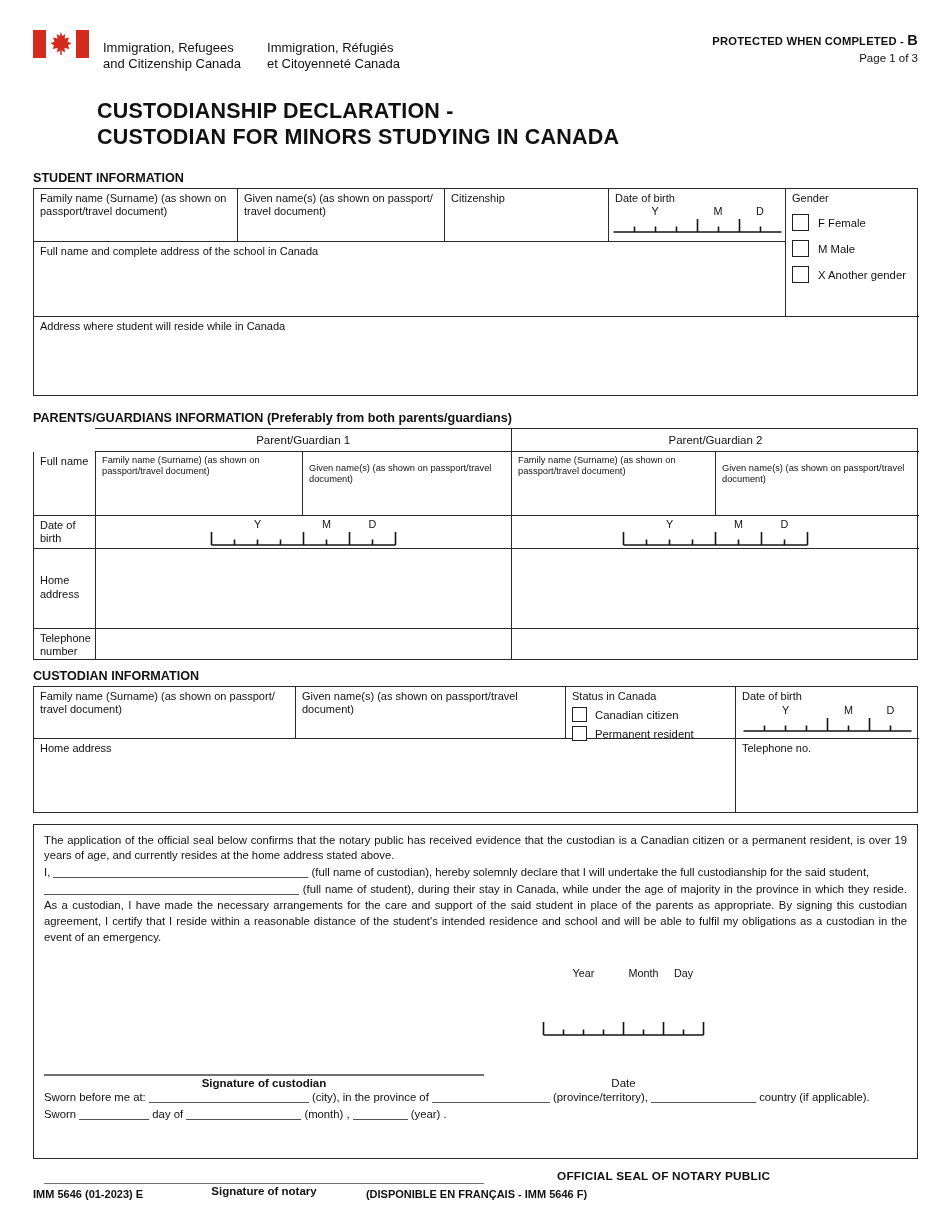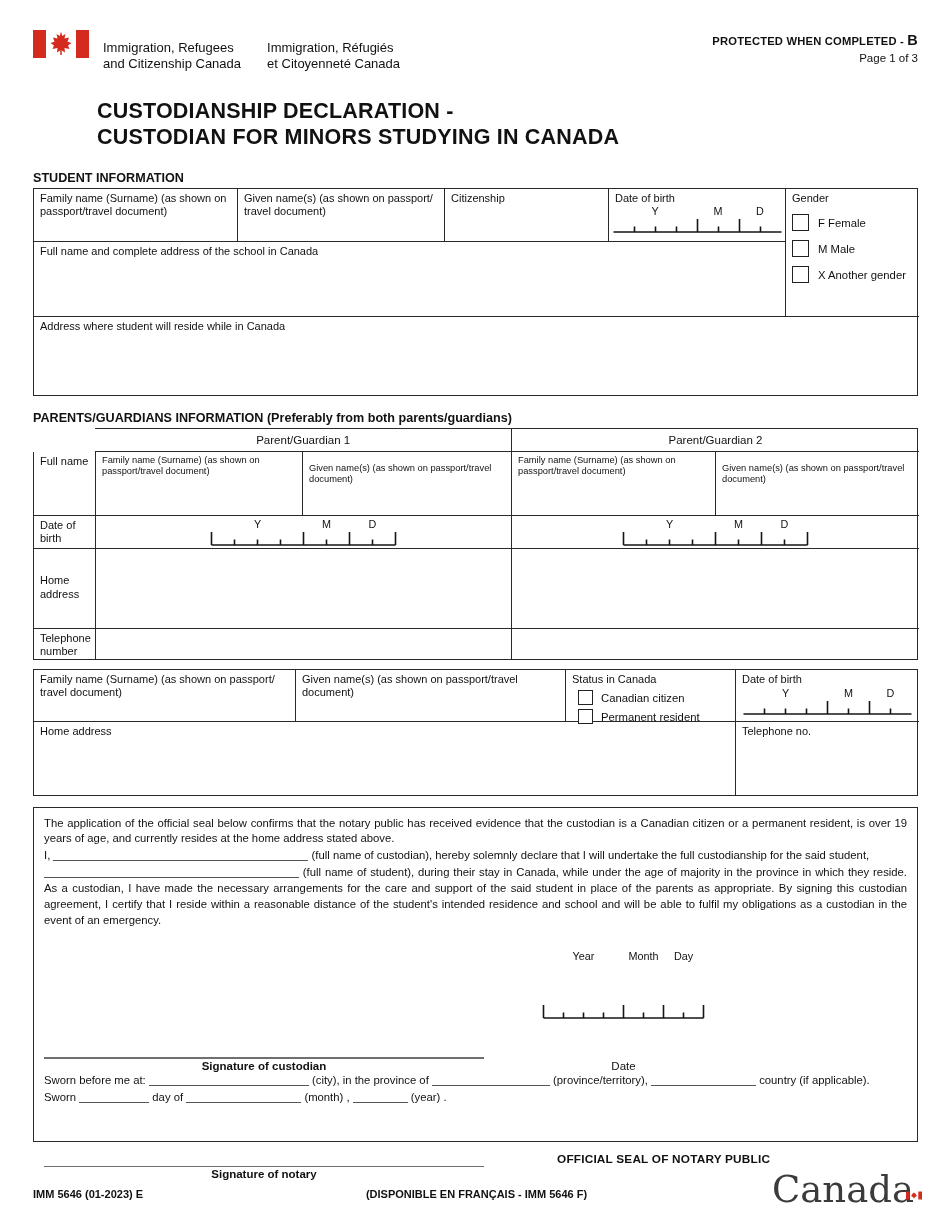--- a/index.html
+++ b/index.html
@@ -33,21 +33,21 @@
   
   .tbl-parents{grid-template-columns:62px 207px 209px 204px 203px;grid-template-rows:23px 64px 33px 80px 30px;margin-top:2px;}
   .pg-head{display:flex;align-items:center;justify-content:center;font-size:11.5px;padding:0;}
   .mask{position:absolute;top:-2px;left:-2px;width:63px;height:25px;background:#fff;z-index:3;}
   
   .tbl-custodian{grid-template-columns:262px 270px 170px 183px;grid-template-rows:52px 73px;margin-top:2px;}
 
   
   .cb{display:flex;align-items:center;gap:9px;font-size:11.3px;margin-top:9px;}
   .cb .box{width:15px;height:15px;border:1.7px solid #222;flex:0 0 auto;background:#fff;}
-  .cb-sm{gap:8px;margin-top:4px;margin-left:6px;}
+  .cb-sm{gap:8px;margin-top:4px;}
   .cb-sm .box{width:13px;height:13px;}
 
   
   .dob-wrap{margin-top:1px;}
   .comb-labels{display:flex;font-size:10.8px;}
   .comb-labels span{display:inline-block;text-align:center;}
   .comb{line-height:0;}
   .center{display:flex;flex-direction:column;align-items:center;}
 
   
@@ -246,20 +246,21 @@
 
       <div class="cell nb" style="grid-column:1;grid-row:5;">
         <span class="flabel">Telephone number</span>
       </div>
       <div class="cell nb" style="grid-column:2 / span 2;grid-row:5;"></div>
       <div class="cell nr nb" style="grid-column:4 / span 2;grid-row:5;"></div>
     </div>
   </div>
 
   <div style="margin-top:9px;">
+    <div class="sec-title">CUSTODIAN INFORMATION</div>
     <div class="tbl tbl-custodian">
       <div class="cell">
         <span class="flabel">Family name (Surname) (as shown on passport/ travel document)</span>
       </div>
       <div class="cell">
         <span class="flabel">Given name(s) (as shown on passport/travel document)</span>
       </div>
       <div class="cell">
         <span class="flabel">Status in Canada</span>
         <div class="cb cb-sm">
@@ -368,26 +369,13 @@
       </div>
       <div class="sealtext">OFFICIAL SEAL OF NOTARY PUBLIC</div>
     </div>
   </div>
 
 </div>
 
 <div class="footer">
   <span class="form-num">IMM 5646 (01-2023) E</span>
   <span class="fr-avail">(DISPONIBLE EN FRANÇAIS - IMM 5646 F)</span>
-  <span class="wordmark">
-    <span>Canada</span>
-    <span class="wm-flag">
-      <svg width="16" height="9" viewBox="0 0 112 56">
-        <rect x="0" y="0" width="26" height="56" fill="#d52b1e"></rect>
-        <rect x="86" y="0" width="26" height="56" fill="#d52b1e"></rect>
-        <g transform="translate(31,1) scale(0.50)">
-          <polygon fill="#d52b1e" points="50,4 55,22 68,14 64,32 82,28 76,45 92,50 78,60 84,74 64,70 66,88 50,78 34,88 36,70 16,74 22,60 8,50 24,45 18,28 36,32 32,14 45,22"></polygon>
-          <rect fill="#d52b1e" x="47" y="72" width="6" height="26"></rect>
-        </g>
-      </svg>
-    </span>
-  </span>
 </div>
 
 </body></html>

